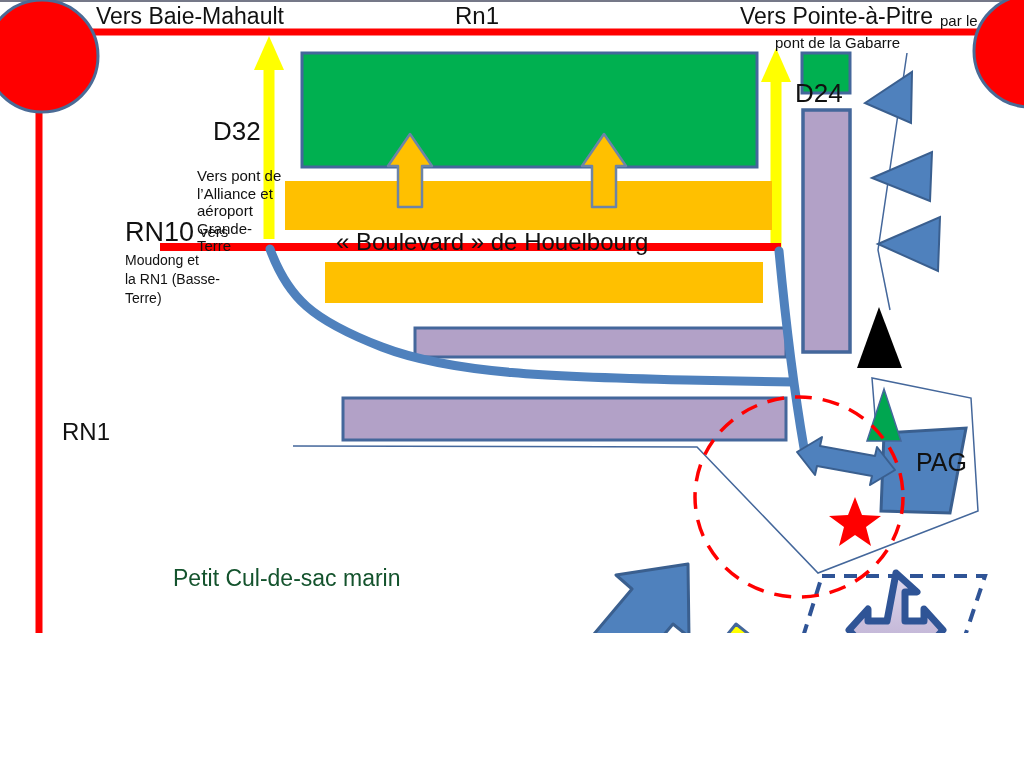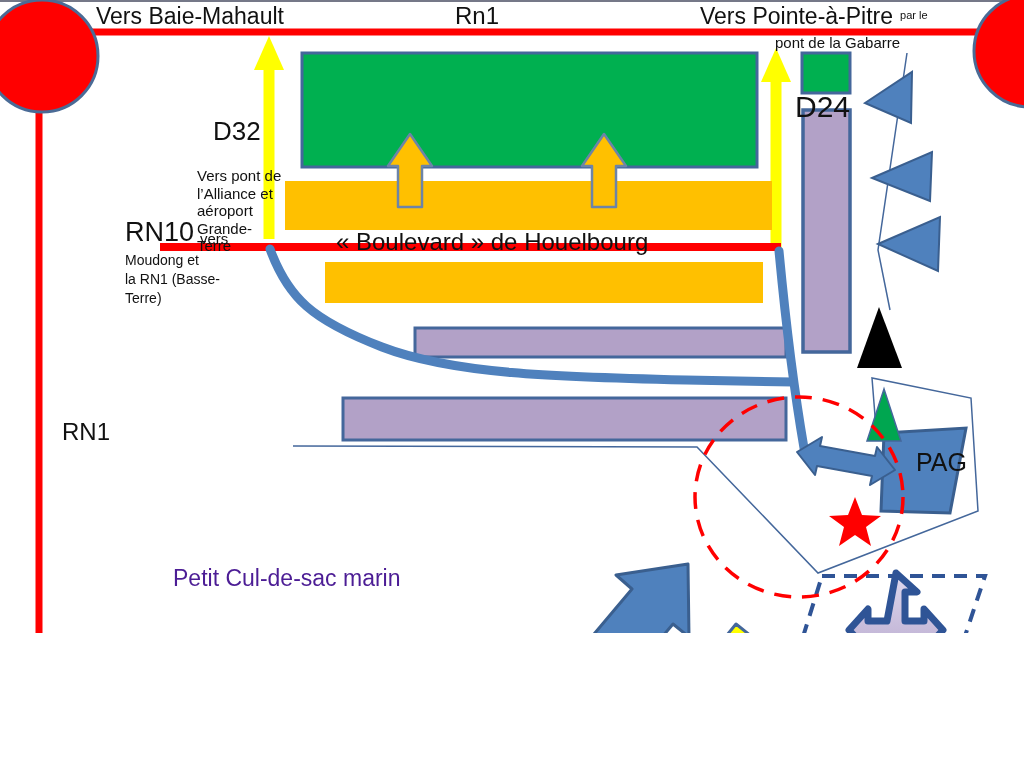--- a/index.html
+++ b/index.html
@@ -3,36 +3,36 @@
 <meta charset="utf-8">
 <style>
   html,body{margin:0;padding:0;background:#ffffff;}
   #slide{position:relative;width:1024px;height:633px;background:#ffffff;overflow:hidden;
          font-family:"Liberation Sans", sans-serif;color:#111;}
   #frame-top{position:absolute;top:0;left:0;width:1024px;height:2px;background:#474b60;opacity:.75;}
   svg{position:absolute;top:0;left:0;}
   .lbl{position:absolute;white-space:pre-line;line-height:1.08;}
   #t-vbm{left:96px;top:4px;font-size:23px;}
   #t-rn1top{left:455px;top:3px;font-size:24px;}
-  #t-vpap{left:700px;top:4px;display:inline-flex;align-items:center;gap:7px;white-space:nowrap;}
+  #t-vpap{left:740px;top:4px;display:inline-flex;align-items:flex-end;gap:7px;white-space:nowrap;}
   #t-vpap .b{font-size:23px;}
-  #t-vpap .s{font-size:11px;}
+  #t-vpap .s{font-size:15px;}
   #t-gabarre{left:740px;top:35px;font-size:15px;margin-left:35px;}
   #t-d32{left:213px;top:117px;font-size:26px;}
   #t-d32sub{left:197px;top:138px;font-size:15px;line-height:17.5px;margin-top:29px;}
-  #t-rn10{left:125px;top:218px;display:inline-flex;align-items:flex-end;gap:6px;white-space:nowrap;}
+  #t-rn10{left:125px;top:218px;display:inline-flex;align-items:center;gap:6px;white-space:nowrap;}
   #t-rn10 .b{font-size:27px;}
   #t-rn10 .s{font-size:15px;}
   #t-rn10sub{left:125px;top:251px;font-size:14px;line-height:19px;}
   #t-blvd{left:336px;top:229px;font-size:24px;}
   #t-rue{left:213px;top:350px;font-size:23px;}
   #t-rn1left{left:62px;top:419px;font-size:24px;}
-  #t-d24{left:795px;top:91px;font-size:30px;}
+  #t-d24{left:795px;top:79px;font-size:26px;}
   #t-pag{left:916px;top:449px;font-size:25px;}
-  #t-petit{left:173px;top:566px;font-size:23px;color:#4c1d95;}
+  #t-petit{left:173px;top:566px;font-size:23px;color:#14532d;}
 </style>
 </head>
 <body>
 
 <div id="slide">
   <div id="frame-top"></div>
 
   <svg width="1024" height="768" viewBox="0 0 1024 768">
     <defs>
       <linearGradient id="lav" x1="0" y1="0" x2="0" y2="1">

